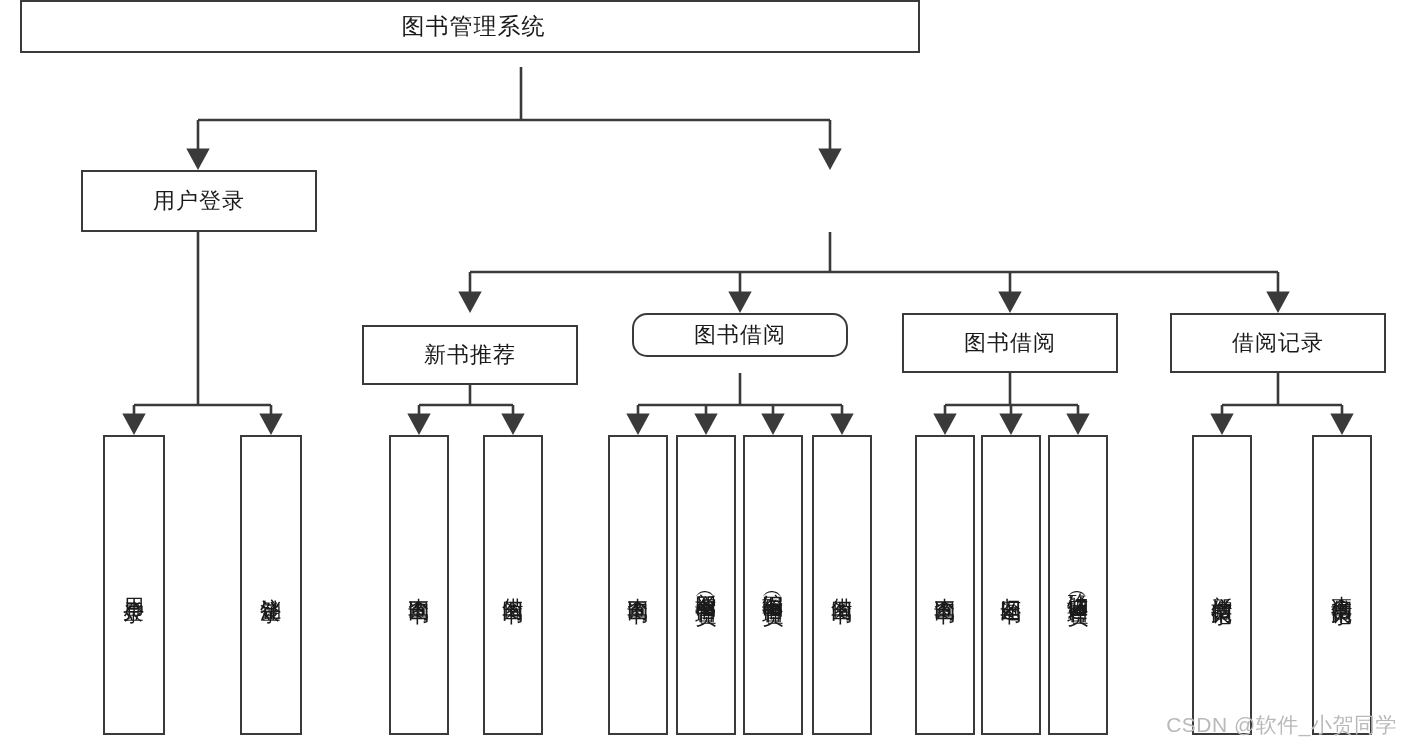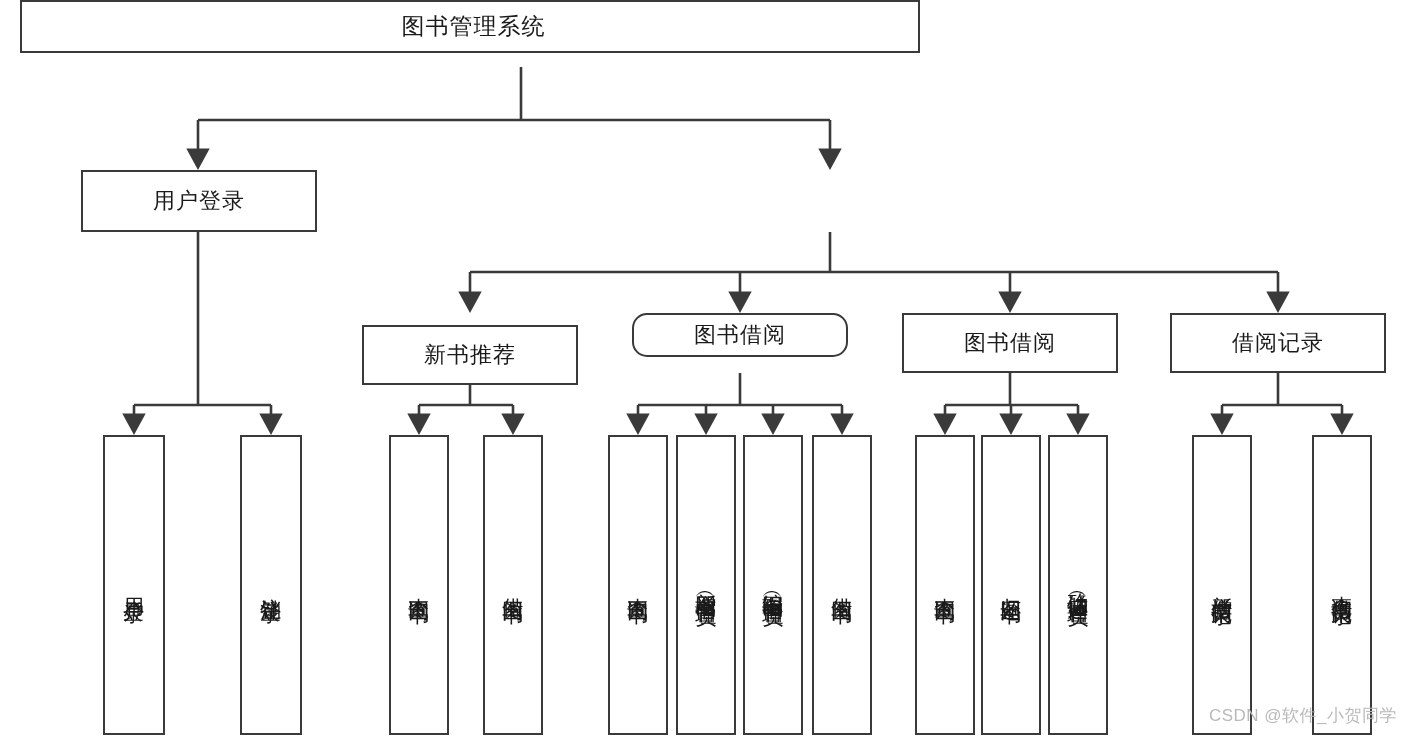--- a/index.html
+++ b/index.html
@@ -53,22 +53,22 @@
     position: absolute;
     left: 0;
     top: 0;
     width: 1405px;
     height: 747px;
     pointer-events: none;
   }
   .watermark {
     position: absolute;
     right: 8px;
-    bottom: 20px;
-    font-size: 17px;
+    bottom: 8px;
+    font-size: 21px;
     color: #b9b9b9;
     white-space: nowrap;
     letter-spacing: 0.5px;
   }
 </style>
 </head>
 <body>
 
 <div id="canvas">
 

